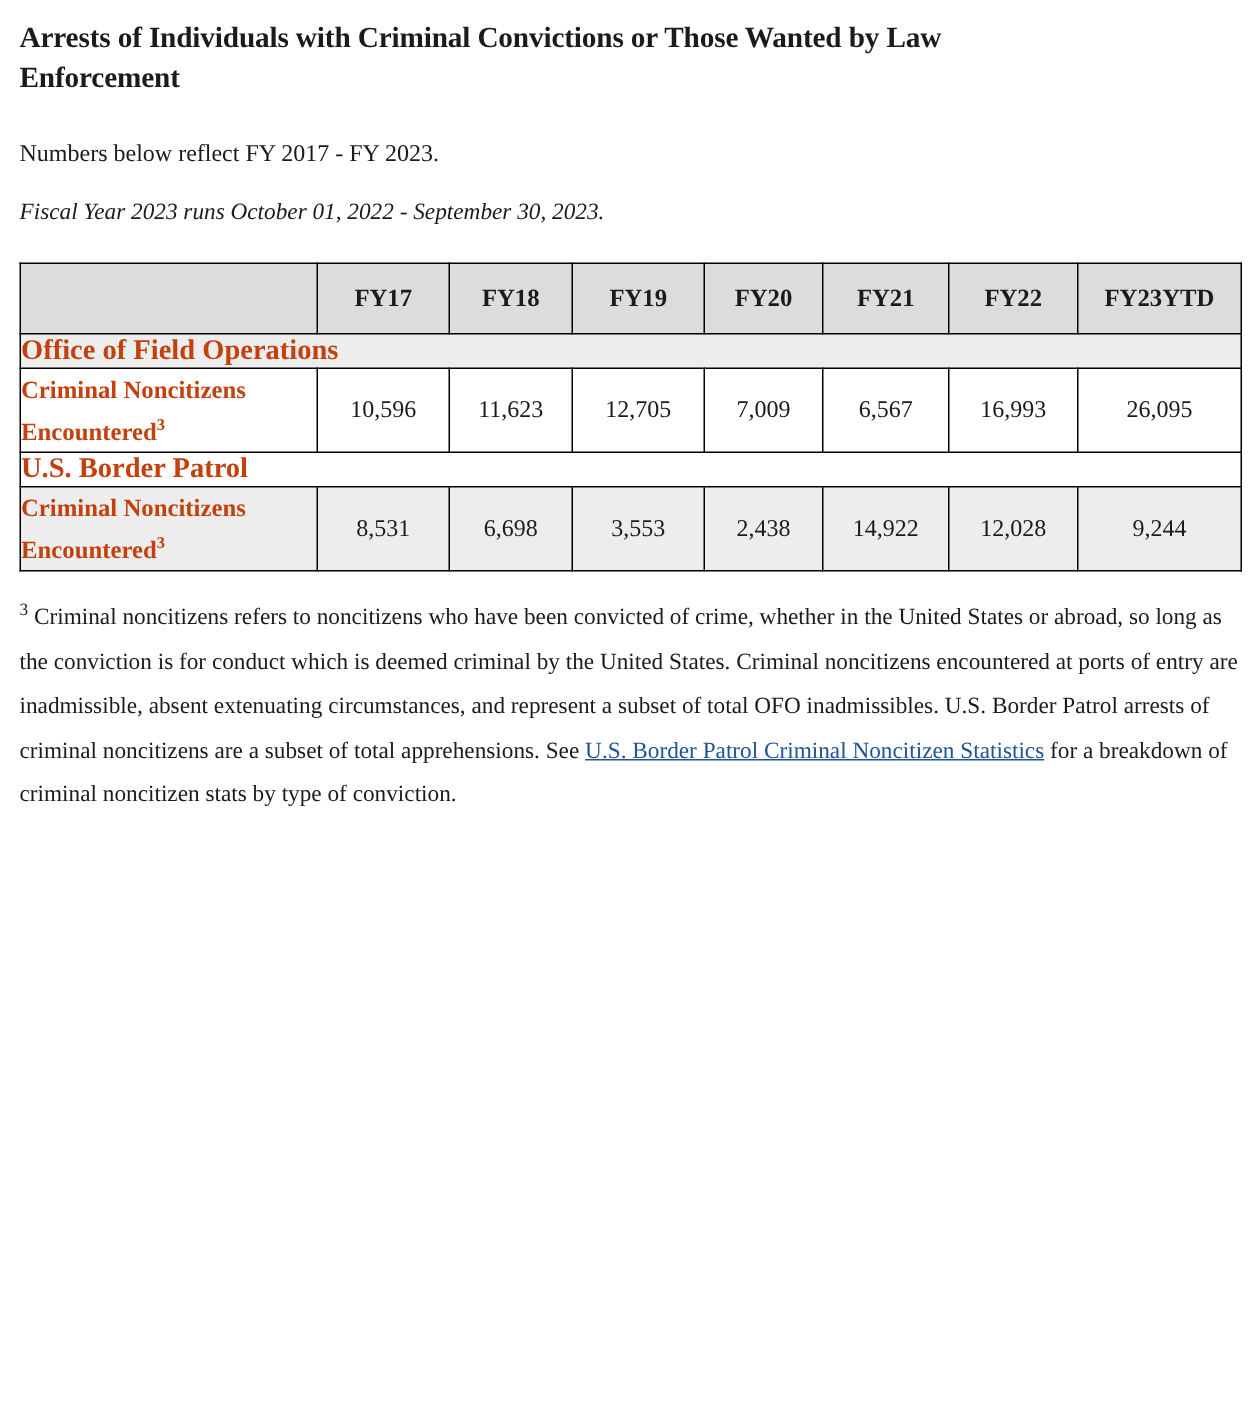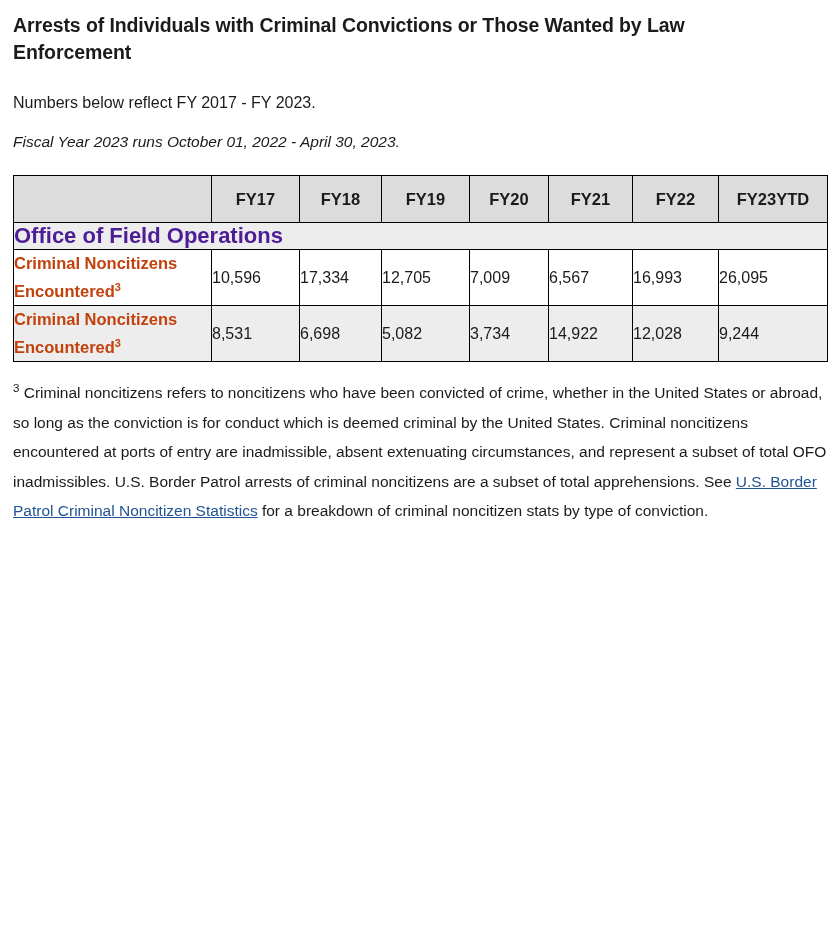--- a/index.html
+++ b/index.html
@@ -12,20 +12,21 @@
     height: 951px;
     overflow: hidden;
     font-family: "Liberation Sans", sans-serif;
     color: #212121;
     -webkit-font-smoothing: antialiased;
   }
   .page {
     padding: 12px 12px 0 13px;
     box-sizing: border-box;
     width: 839px;
+    font-family: Liberation Serif, serif;
   }
   h1.page-title {
     font-size: 19.5px;
     line-height: 27px;
     font-weight: bold;
     margin: 0 0 0 0;
     letter-spacing: -0.1px;
     color: #1b1b1b;
     max-width: 700px;
   }
@@ -72,35 +73,35 @@
   col.c-label { width: 198px; }
   col.c-y     { width: 88px; }
   col.c-y2    { width: 82px; }
   col.c-y3    { width: 88px; }
   col.c-y4    { width: 79px; }
   col.c-y5    { width: 84px; }
   col.c-y6    { width: 86px; }
   col.c-y7    { width: 109px; }
 
   td.section-head {
-    font-size: 22px;
+    font-size: 19px;
     font-weight: bold;
     padding: 15px 0 15px 18px;
-    color: #4c1d95;
+    color: #c2410c;
   }
   td.row-label {
     font-size: 16.5px;
     font-weight: bold;
     padding: 14px 10px 14px 18px;
     line-height: 27.5px;
     color: #c2410c;
   }
   td.num {
     font-size: 16px;
-    text-align: left;
+    text-align: center;
     color: #1b1b1b;
   }
   tr.shade > td { background: #ededed; }
   tr.plain > td { background: #ffffff; }
 
   sup {
     font-size: 11px;
     vertical-align: super;
     line-height: 0;
   }
@@ -129,21 +130,21 @@
 </style>
 </head>
 <body>
 
 <div class="page">
 
   <h1 class="page-title">Arrests of Individuals with Criminal Convictions or Those Wanted by Law Enforcement</h1>
 
   <p class="subtitle">Numbers below reflect FY 2017 - FY 2023.</p>
 
-  <p class="fiscal-note">Fiscal Year 2023 runs October 01, 2022 - April 30, 2023.</p>
+  <p class="fiscal-note">Fiscal Year 2023 runs October 01, 2022 - September 30, 2023.</p>
 
   <table class="stats-table">
     <colgroup>
       <col class="c-label">
         <col class="c-y">
         <col class="c-y2">
         <col class="c-y3">
       <col class="c-y4">
         <col class="c-y5">
         <col class="c-y6">
@@ -163,36 +164,39 @@
     </thead>
     <tbody>
 
       <tr class="shade">
         <td class="section-head" colspan="8">Office of Field Operations</td>
       </tr>
 
       <tr class="plain">
         <td class="row-label"><span>Criminal Noncitizens Encountered</span><sup>3</sup></td>
         <td class="num">10,596</td>
-        <td class="num">17,334</td>
+        <td class="num">11,623</td>
         <td class="num">12,705</td>
         <td class="num">7,009</td>
         <td class="num">6,567</td>
         <td class="num">16,993</td>
         <td class="num">26,095</td>
       </tr>
 
 
+      <tr class="plain">
+        <td class="section-head" colspan="8">U.S. Border Patrol</td>
+      </tr>
 
       <tr class="shade">
         <td class="row-label"><span>Criminal Noncitizens Encountered</span><sup>3</sup></td>
         <td class="num">8,531</td>
         <td class="num">6,698</td>
-        <td class="num">5,082</td>
-        <td class="num">3,734</td>
+        <td class="num">3,553</td>
+        <td class="num">2,438</td>
         <td class="num">14,922</td>
         <td class="num">12,028</td>
         <td class="num">9,244</td>
       </tr>
 
 
     </tbody>
   </table>
 
   <div class="footnotes">

